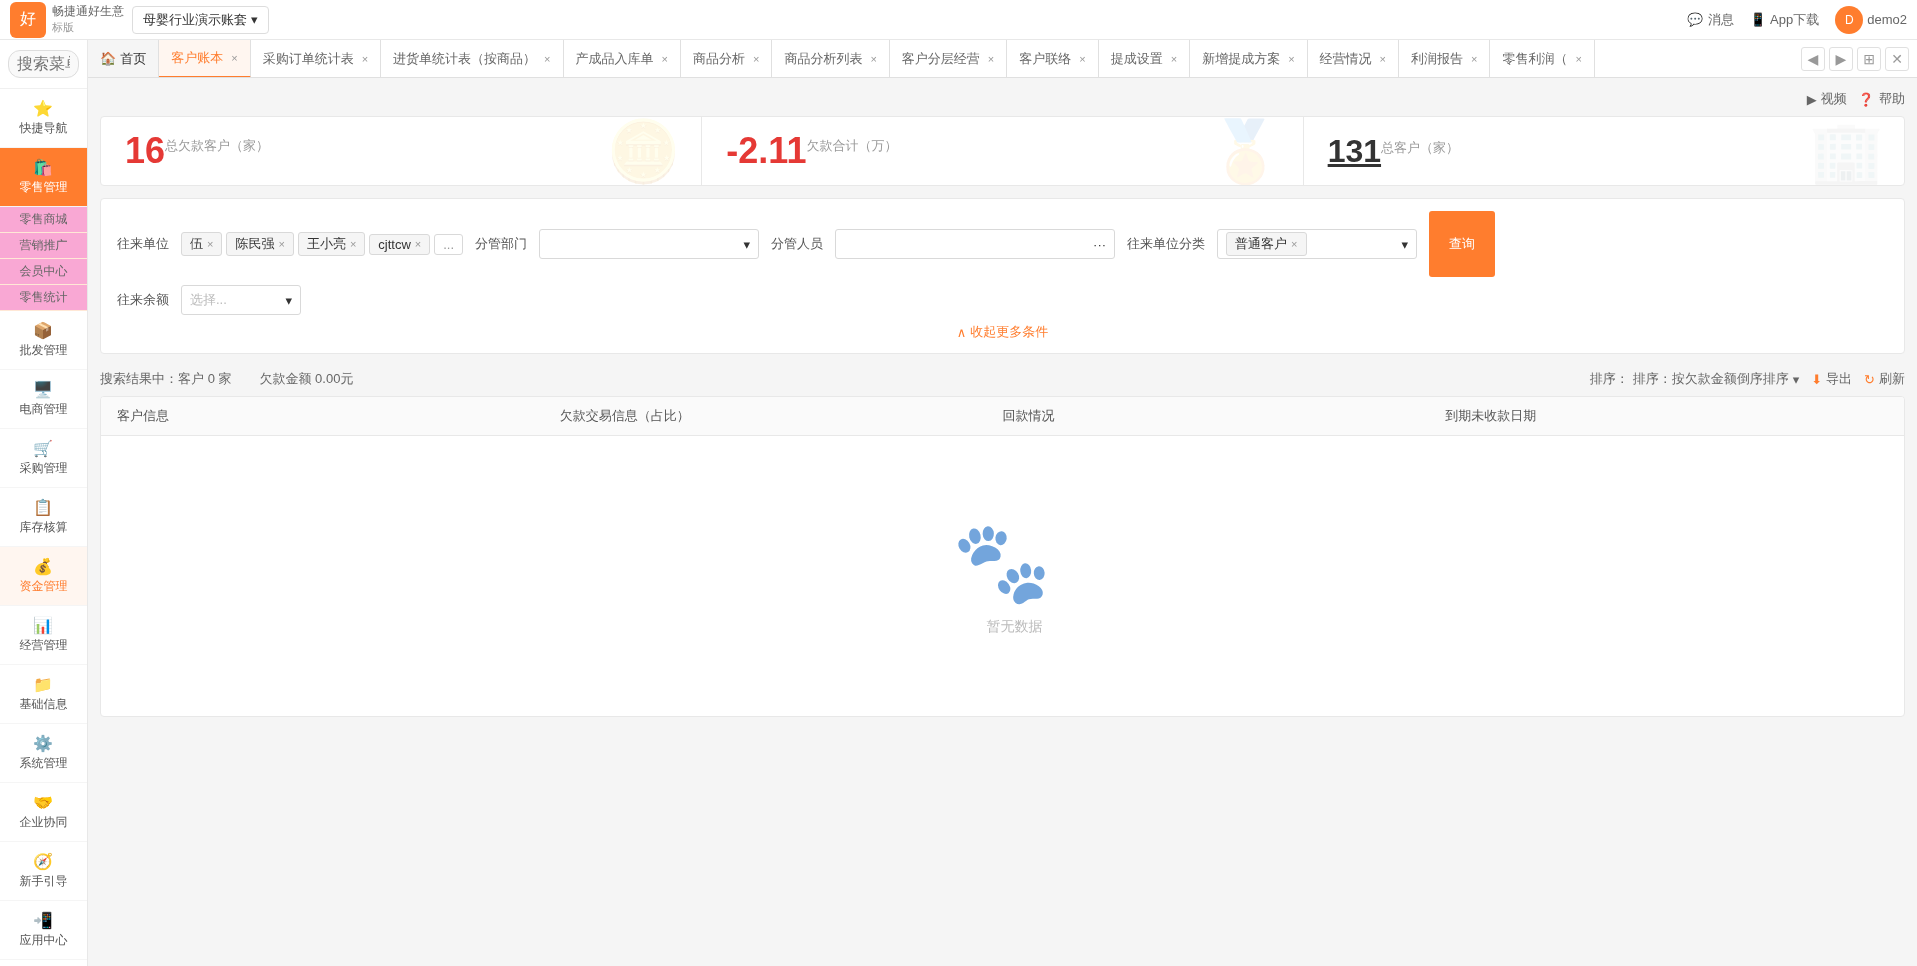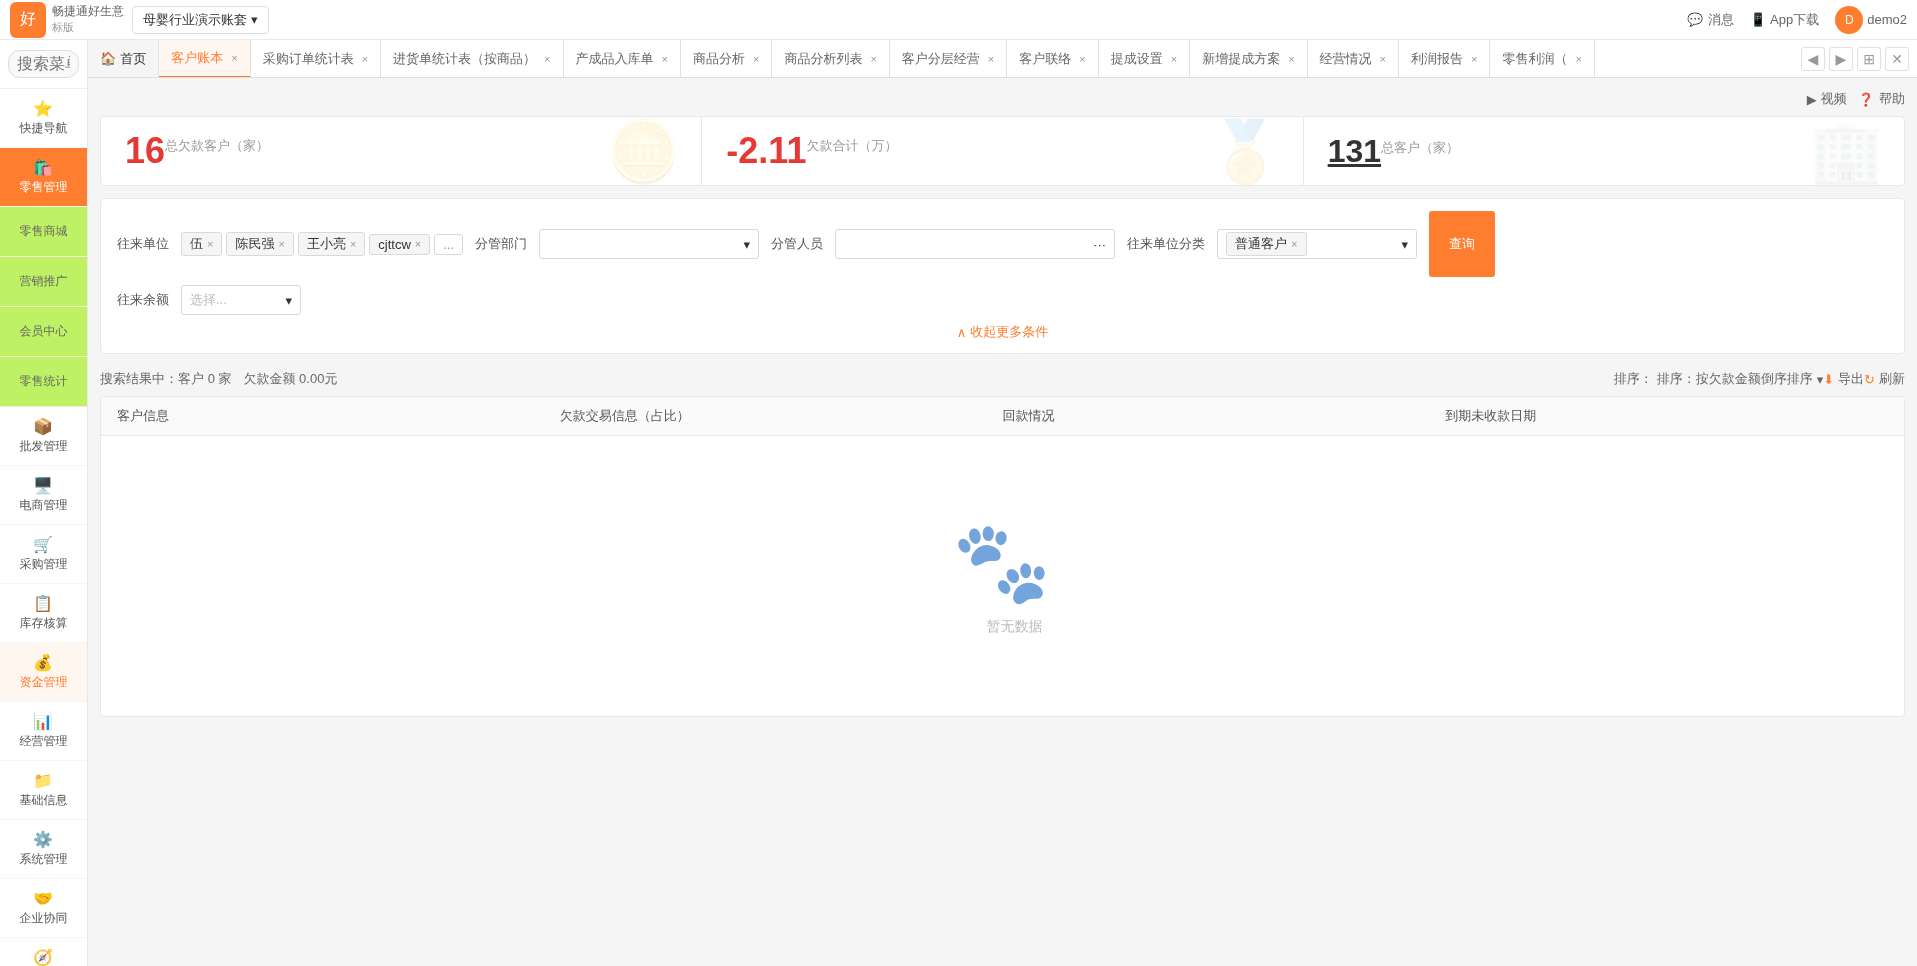--- a/index.html
+++ b/index.html
@@ -179,22 +179,22 @@
 
     
     .result-bar {
       display: flex;
       align-items: center;
       justify-content: space-between;
       padding: 8px 0;
       color: #666;
       font-size: 13px;
     }
-    .result-bar-left { display: flex; align-items: flex-end; gap: 12px; }
-    .result-bar-right { display: flex; align-items: flex-start; }
+    .result-bar-left { display: flex; align-items: flex-end; gap: 28px; }
+    .result-bar-right { display: flex; align-items: flex-start; gap: 12px; }
     .sort-select { display: flex; align-items: center; gap: 4px; cursor: pointer; color: #666; }
     .action-btn { display: flex; align-items: center; gap: 4px; cursor: pointer; color: #666; }
     .action-btn .icon { color: #ff7d2e; }
 
     
     .data-table {
       background: #fff;
       border: 1px solid #e8e8e8;
       border-radius: 4px;
       overflow: hidden;
@@ -213,26 +213,26 @@
       align-items: center;
       justify-content: center;
       padding: 80px 0;
       color: #bbb;
     }
     .empty-text { font-size: 14px; color: #bbb; margin-left: 24px; }
     .helper-btn { display: flex; align-items: center; gap: 4px; cursor: pointer; color: #666; font-size: 13px; }
 
     
     .sidebar-subitem {
-      padding: 16px 4px;
+      padding: 4px 4px;
       text-align: center;
       cursor: pointer;
       font-size: 12px;
       color: #666;
-      background: #bef264;
+      background: #f9a8d4;
       border-bottom: 1px solid #ffe8d6;
     }
   </style>
 </head>
 <body>
 
 <div class="topbar">
   <div class="topbar-left">
     <div class="logo-area">
       <div class="logo-icon">好</div>

